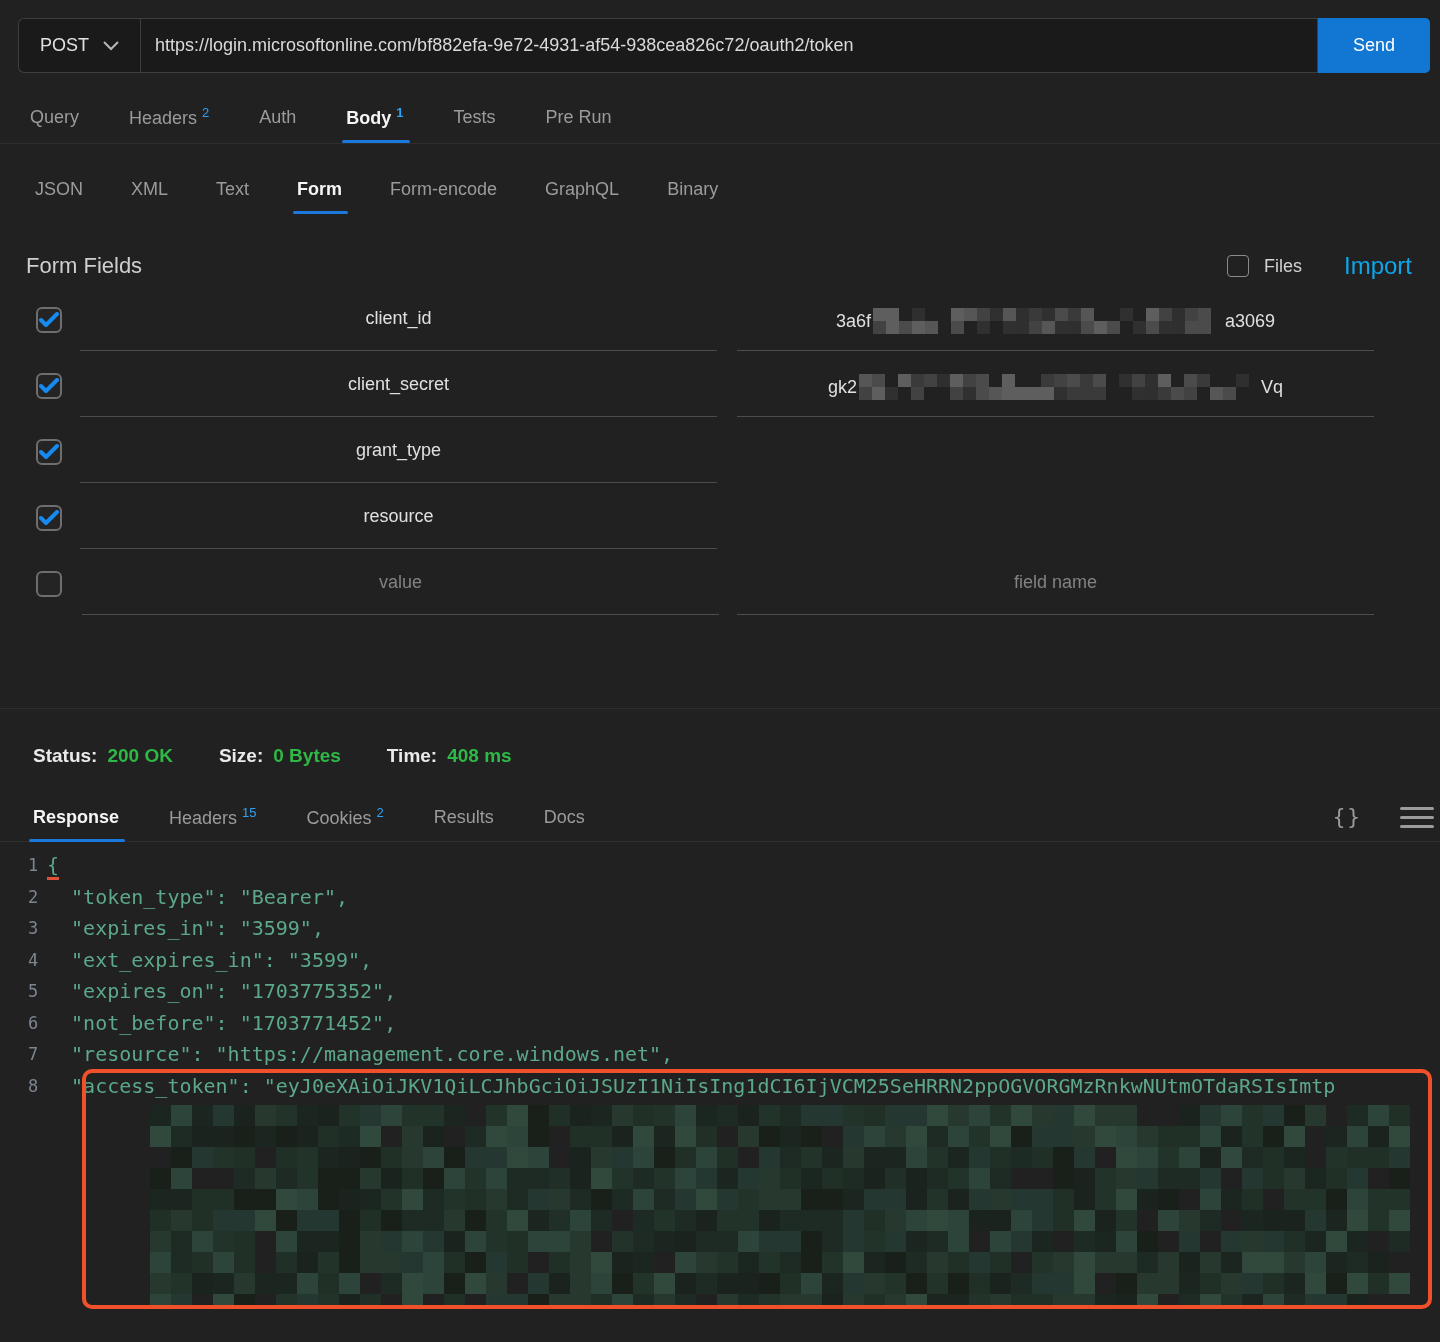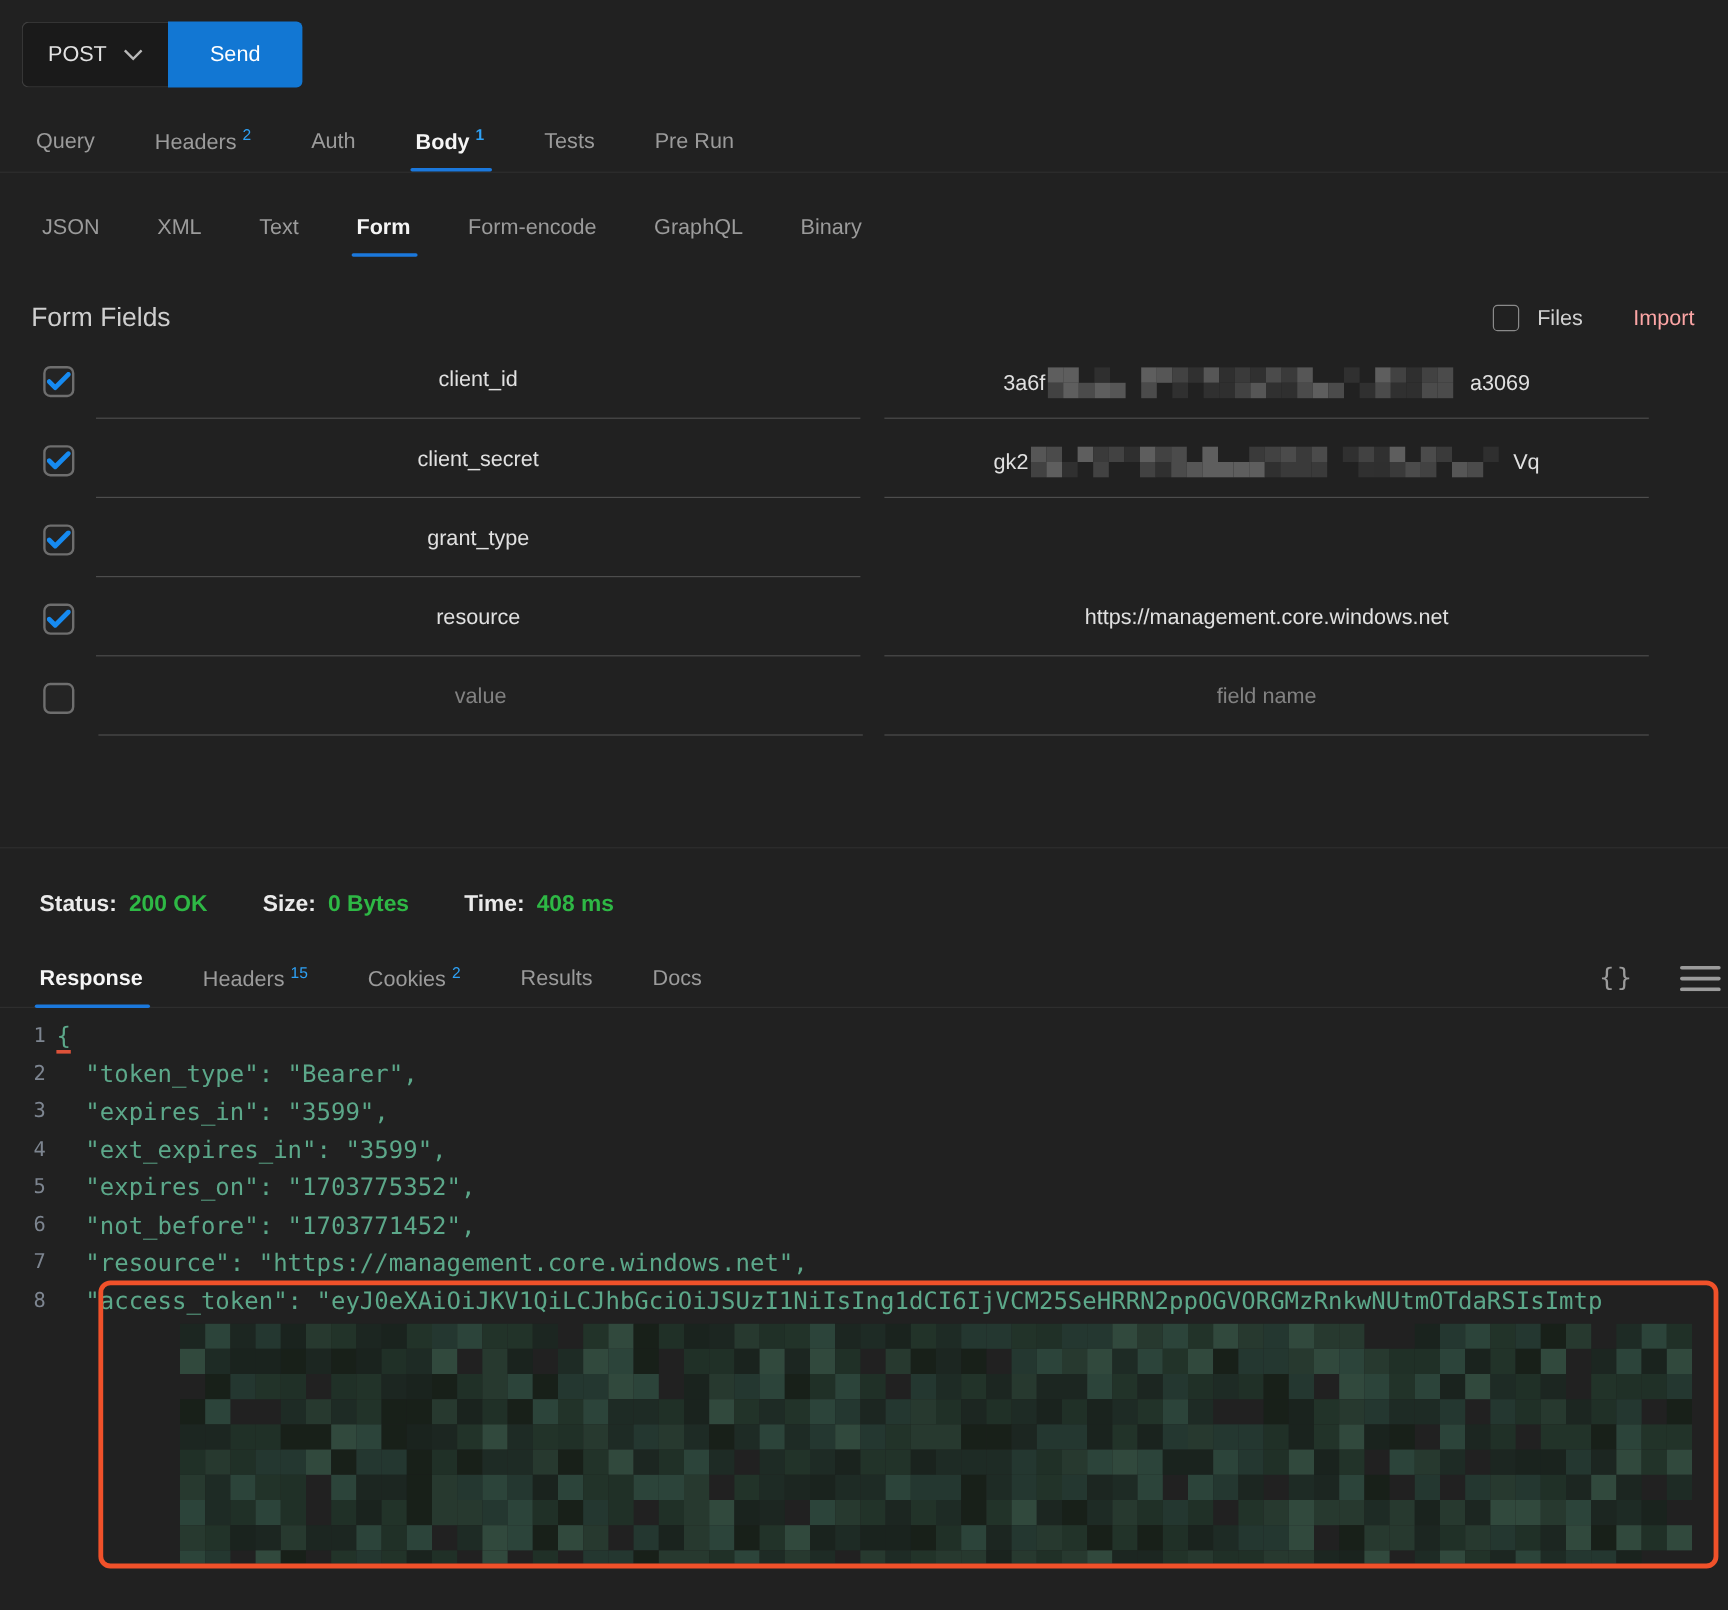--- a/index.html
+++ b/index.html
@@ -40,21 +40,21 @@
   .hdivider { height:1px; background:#2e2e2e; width:100%; }
   .body-tabs { margin:22px 0 0 33px; gap:44px; height:46px; }
   
   .form-header { display:flex; align-items:center; margin:40px 28px 0 26px; }
   .form-title { font-size:22px; color:#cfcfcf; }
   .form-header-right { margin-left:auto; display:flex; align-items:center; }
   .small-checkbox {
     width:22px; height:22px; border:1.5px solid #8a8a8a; border-radius:4px; cursor:pointer;
   }
   .files-label { font-size:18px; color:#d2d2d2; margin-left:15px; }
-  .import-link { font-size:18px; color:#fca5a5; margin-left:42px; cursor:pointer; }
+  .import-link { font-size:24px; color:#0ea5e9; margin-left:42px; cursor:pointer; }
   .form-rows { margin:26px 0 0 36px; }
   .form-row { display:flex; align-items:flex-start; height:56px; margin-bottom:10px; }
   .row-checkbox {
     width:26px; height:26px; border:2px solid #6e6e6e; border-radius:6px; margin-top:1px;
     display:flex; align-items:center; justify-content:center; cursor:pointer; flex-shrink:0;
     background:#242424;
   }
   .field {
     border-bottom:1px solid #4d4d4d; height:45px; display:flex; align-items:flex-start;
     padding-top:2px; font-size:18px; color:#e0e0e0; overflow:hidden;justify-content:center;
@@ -97,20 +97,23 @@
 </head>
 <body>
 
 <div class="url-bar">
   <div class="method-select">
     <span>POST</span>
     <svg width="16" height="10" viewBox="0 0 16 10" fill="none" stroke-width="2">
         <polyline points="1,1 8,8 15,1"></polyline>
       </svg>
   </div>
+  <div class="url-input">
+    <span>https://login.microsoftonline.com/bf882efa-9e72-4931-af54-938cea826c72/oauth2/token</span>
+  </div>
   <button class="send-button">Send</button>
 </div>
 
 <div class="tab-row request-tabs">
   <div class="tab"><span>Query</span></div>
   <div class="tab"><span>Headers</span><sup>2</sup></div>
   <div class="tab"><span>Auth</span></div>
   <div class="tab active"><span>Body</span><sup>1</sup></div>
   <div class="tab"><span>Tests</span></div>
   <div class="tab"><span>Pre Run</span></div>
@@ -301,23 +304,20 @@
 
   <div class="form-row">
     <div class="row-checkbox">
       <svg width="20" height="16" viewBox="0 0 20 16" fill="none" stroke="#168af0" stroke-width="4" stroke-linecap="round" stroke-linejoin="round">
           <polyline points="2,8 7,13 18,2"></polyline>
         </svg>
     </div>
     <div class="field name-field">
         <span>resource</span>
       </div>
-    <div class="field value-field">
-        <span>https://management.core.windows.net</span>
-      </div>
   </div>
 
   <div class="form-row">
     <div class="row-checkbox"></div>
     <div class="field value-field">
         <span class="placeholder">value</span>
       </div>
     <div class="field name-field">
         <span class="placeholder">field name</span>
       </div>

